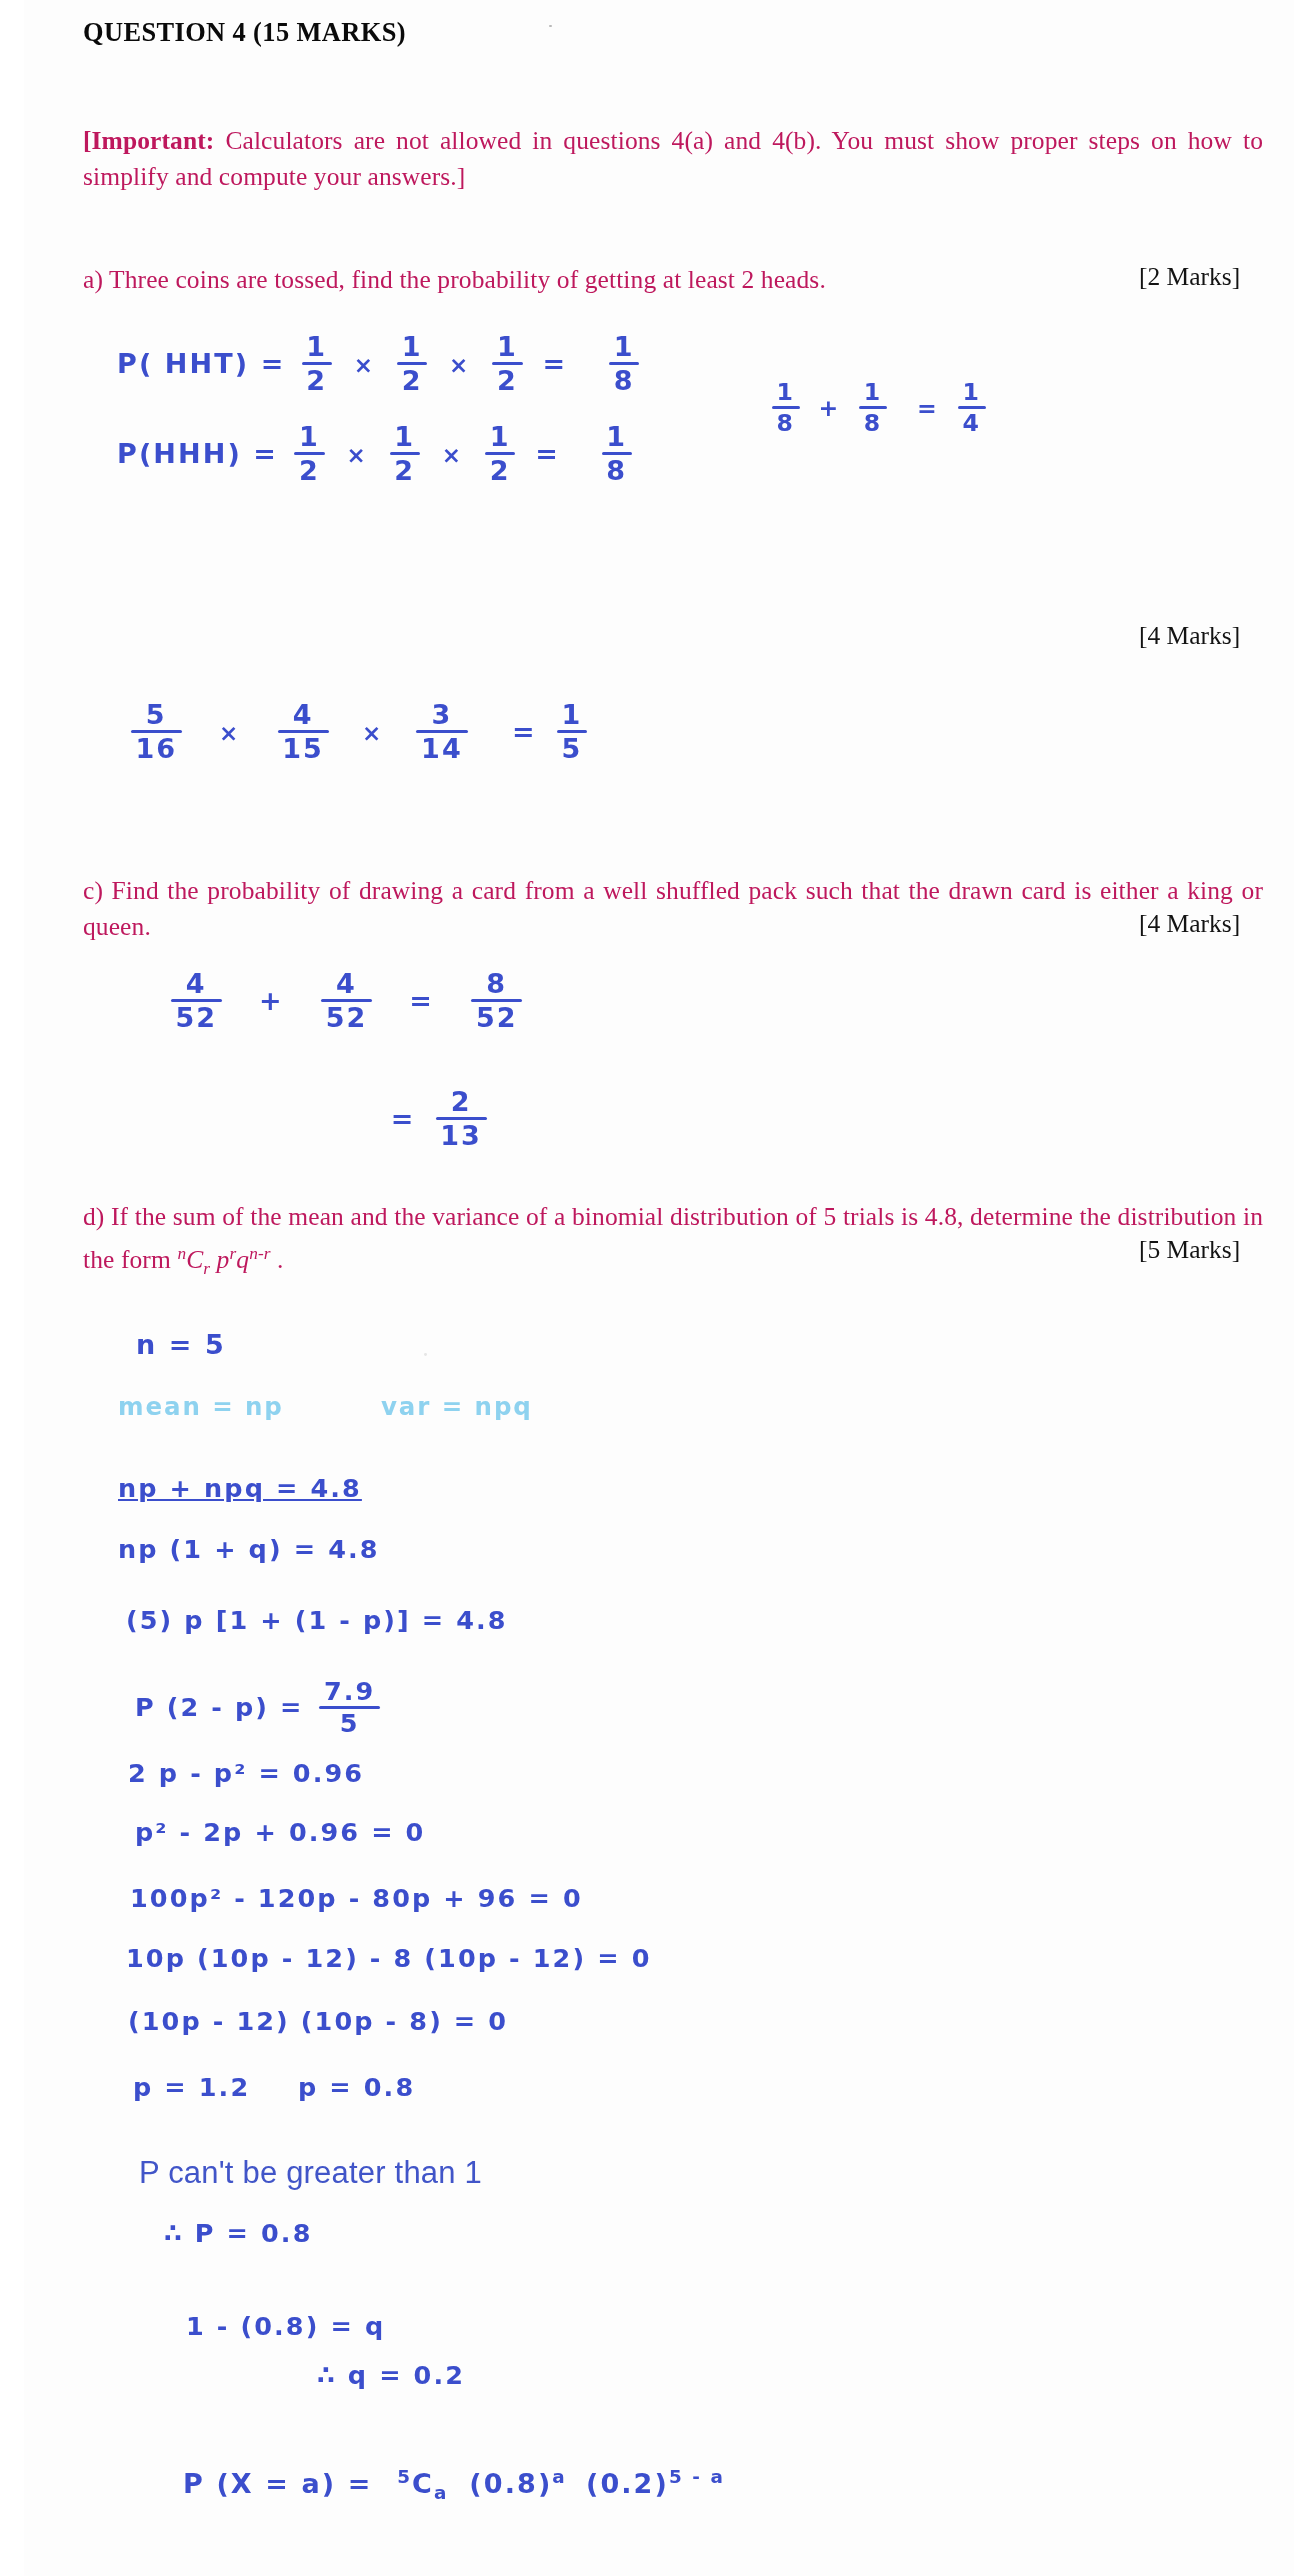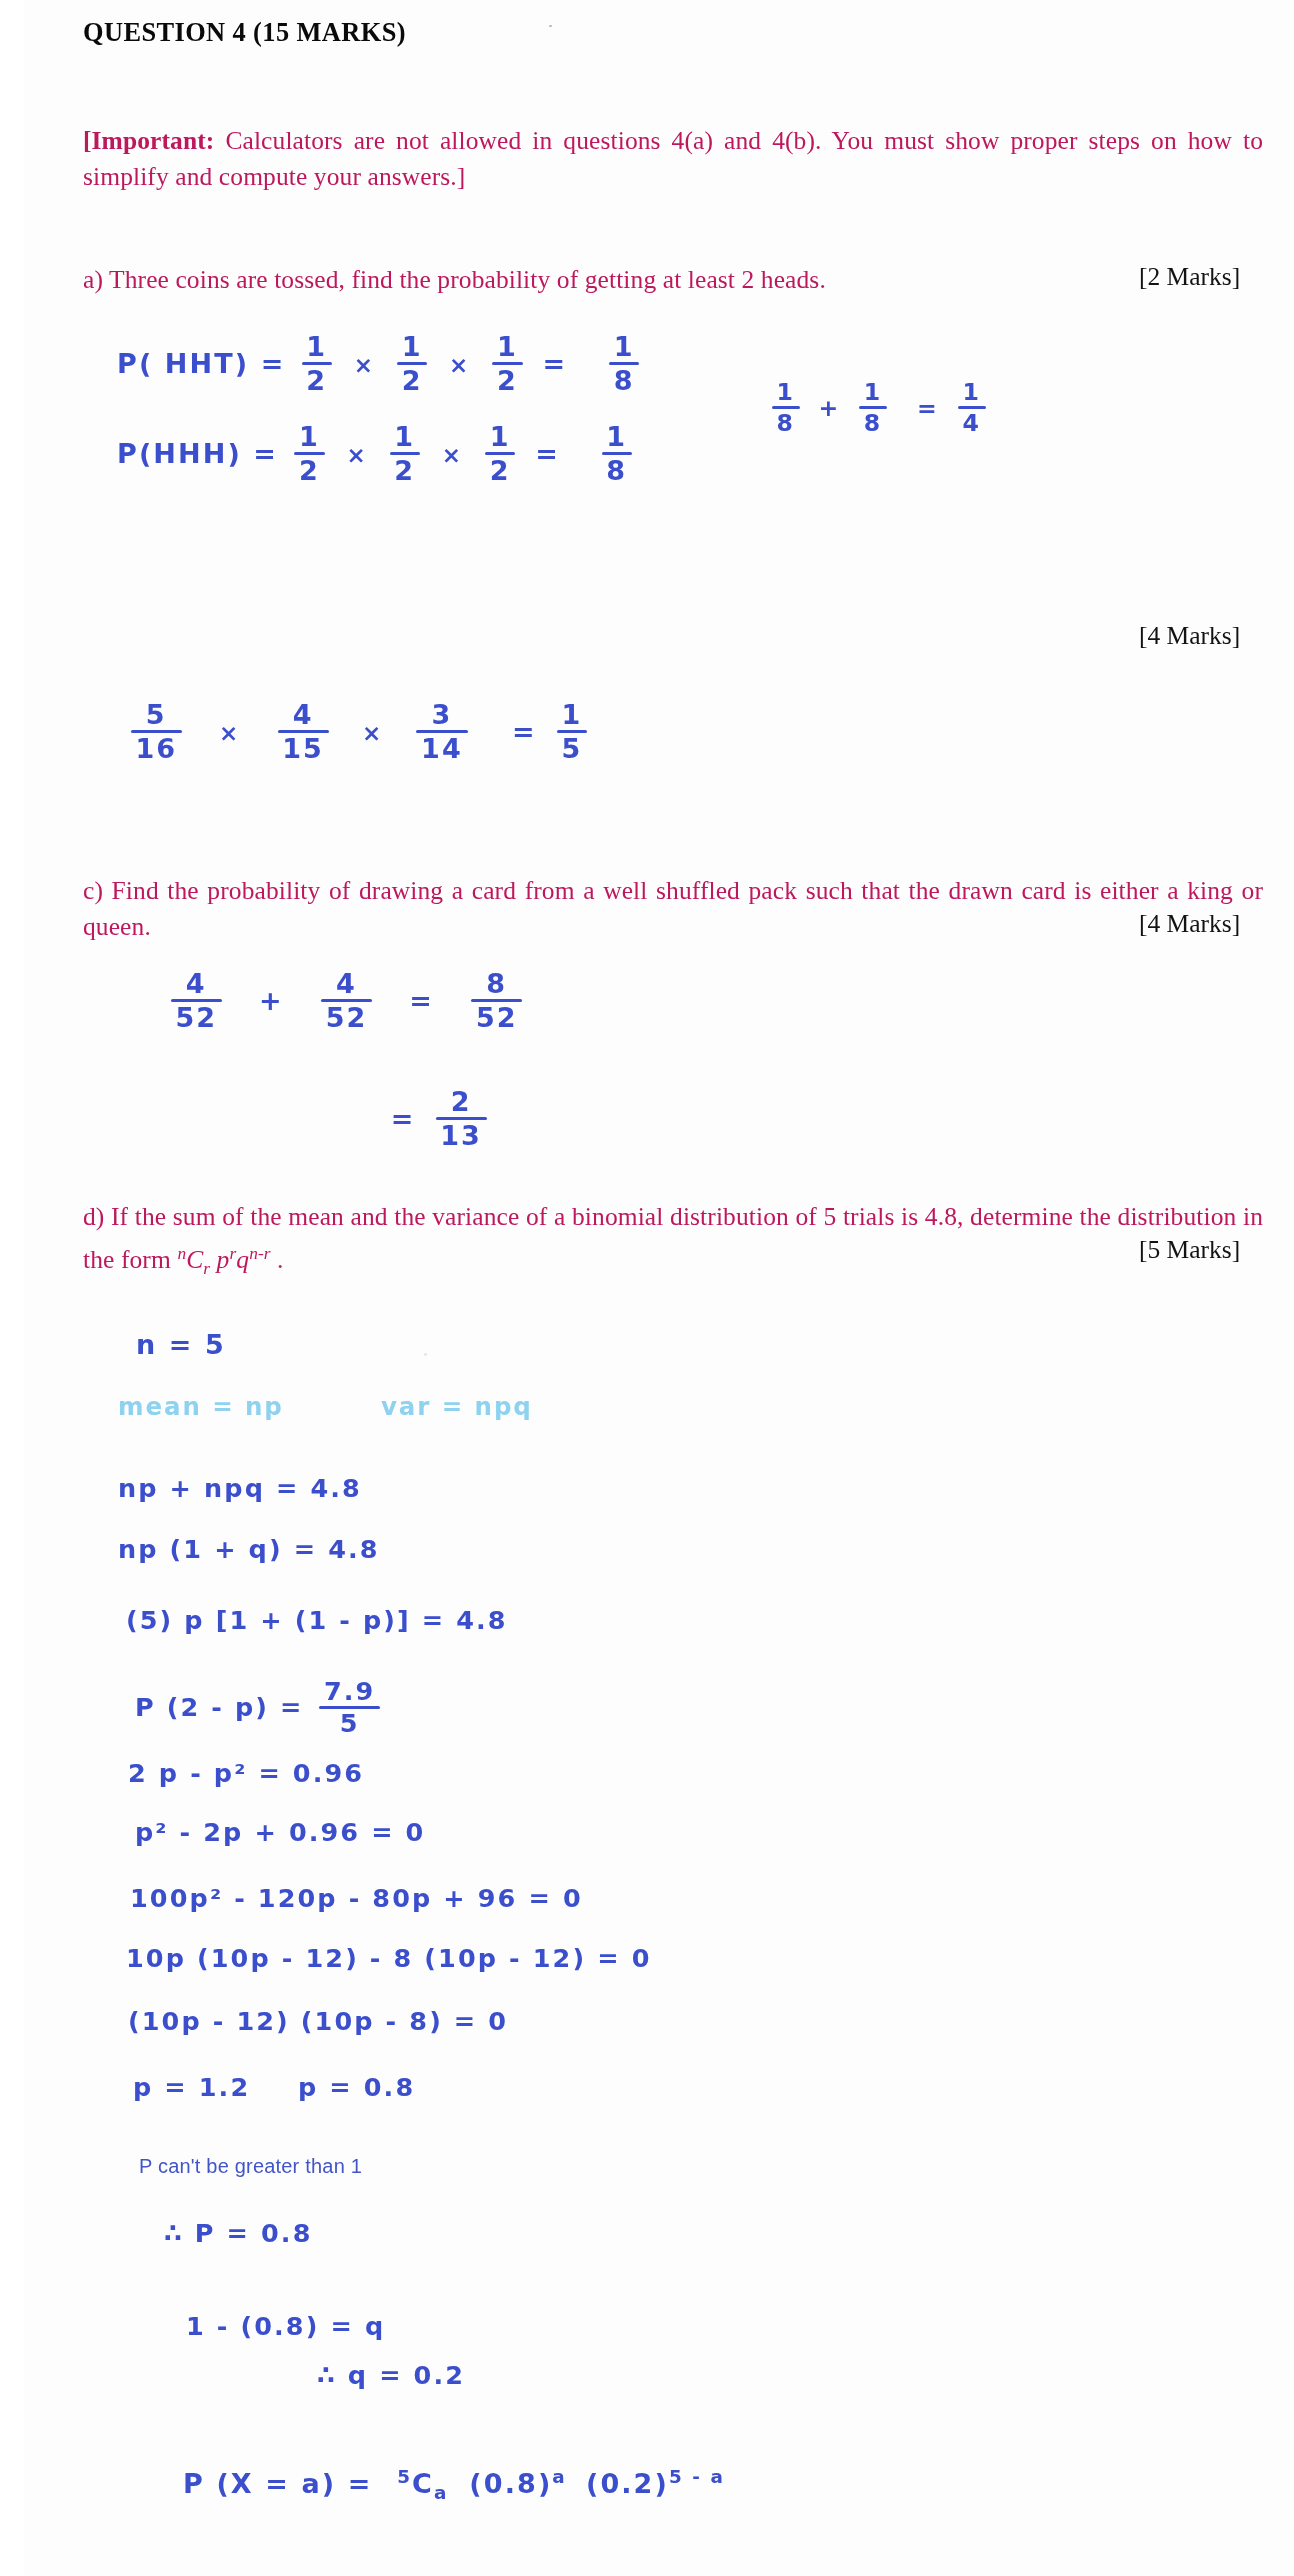--- a/index.html
+++ b/index.html
@@ -101,21 +101,21 @@
   }
 
   .op { display: inline-block; padding: 0 3.8px; }
   .opx { display: inline-block; padding: 0 5.7px; font-size: 0.85em; }
 
   
   .typed-note {
     position: absolute;
     font-family: "Liberation Sans", sans-serif;
     color: #4155c8;
-    font-size: 20px;
+    font-size: 31px;
     letter-spacing: 0.2px;
     white-space: nowrap;
   }
 
   .pow { font-size: 0.68em; vertical-align: super; }
   .presup { font-size: 0.68em; vertical-align: super; }
   .presub { font-size: 0.68em; vertical-align: sub; }
 
   .speck {
     position: absolute;
@@ -278,21 +278,21 @@
   <div class="printed" style="left:59px; top:1199px; width:1180px;">
     <span>d) If the sum of the mean and the variance of a binomial distribution of 5 trials is 4.8, determine the distribution in the form </span><span class="ital"><span class="sup">n</span><span>C</span><span class="sub">r</span></span><span class="ital">&nbsp;<span>p</span><span class="sup">r</span><span>q</span><span class="sup">n-r</span></span><span> .</span>
   </div>
   <div class="marks" style="left:1115px; top:1235px;text-align:right;">[5 Marks]</div>
 
   <div class="hand big" style="left:112px; top:1329px;">n = 5</div>
 
   <div class="hand light" style="left:94px; top:1392px; font-size:24.5px;">mean = np</div>
   <div class="hand light" style="left:357px; top:1392px; font-size:24.5px;">var = npq</div>
 
-  <div class="hand" style="left:94px; top:1473px;">np + npq = 4.8</div>
+  <div class="hand" style="left:94px; top:1473px;text-decoration:underline;">np + npq = 4.8</div>
   <div class="hand" style="left:94px; top:1534px;">np (1 + q) = 4.8</div>
   <div class="hand" style="left:102px; top:1605px;">(5) p [1 + (1 - p)] = 4.8</div>
 
   <div class="hand" style="left:111px; top:1680px;">
     <span>P (2 - p) =</span>
     <span class="frac">
       <span class="num">7.9</span>
       <span class="bar"></span>
       <span class="den">5</span>
     </span>

